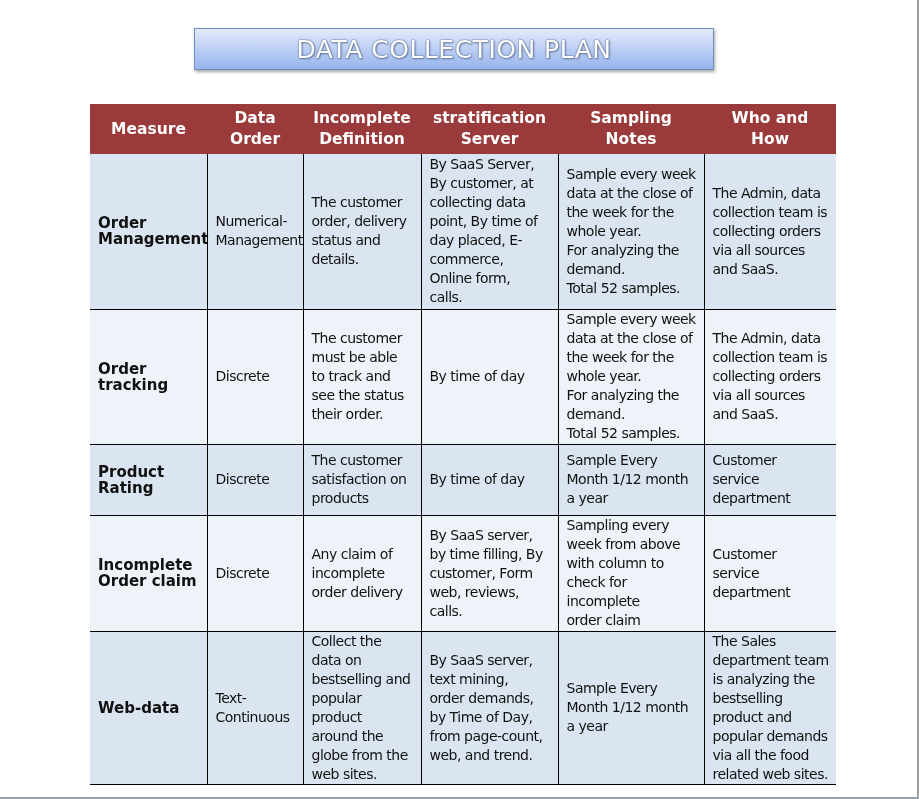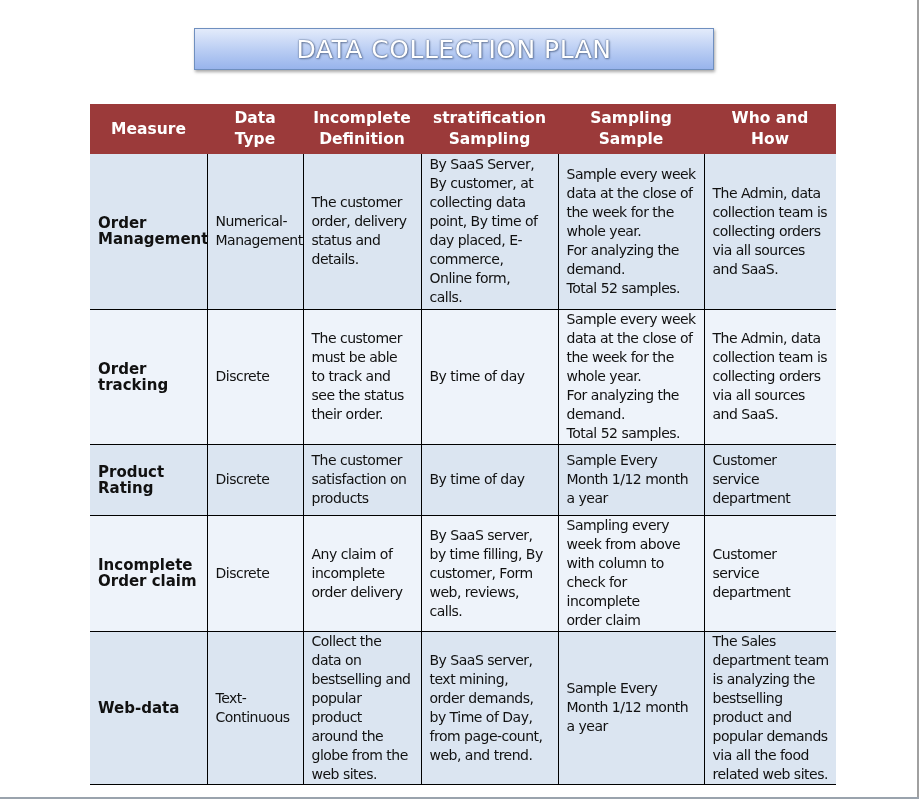--- a/index.html
+++ b/index.html
@@ -112,27 +112,27 @@
       <col style="width:96px">
       <col style="width:118px">
       <col style="width:137px">
       <col style="width:146px">
       <col style="width:132px">
     </colgroup>
     <tbody>
         <tr>
       <th class="cell-text">Measure</th>
       <th class="cell-text">Data
-Type</th>
+Order</th>
       <th class="cell-text">Incomplete
 Definition</th>
       <th class="cell-text">stratification
-Sampling</th>
+Server</th>
       <th class="cell-text">Sampling
-Sample</th>
+Notes</th>
       <th class="cell-text">Who and
 How</th>
     </tr>
 
     <tr class="dark" style="height:155px">
       <td class="measure cell-text">Order
 Management</td>
       <td class="cell-text">Numerical-
 Management</td>
       <td class="cell-text">The customer

